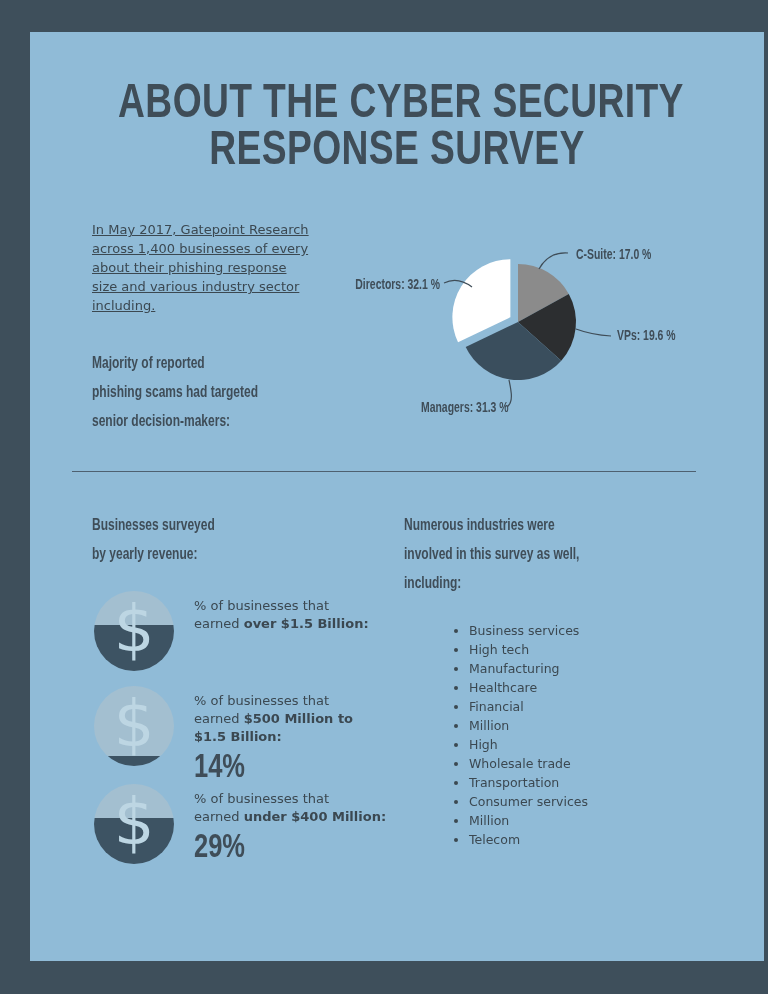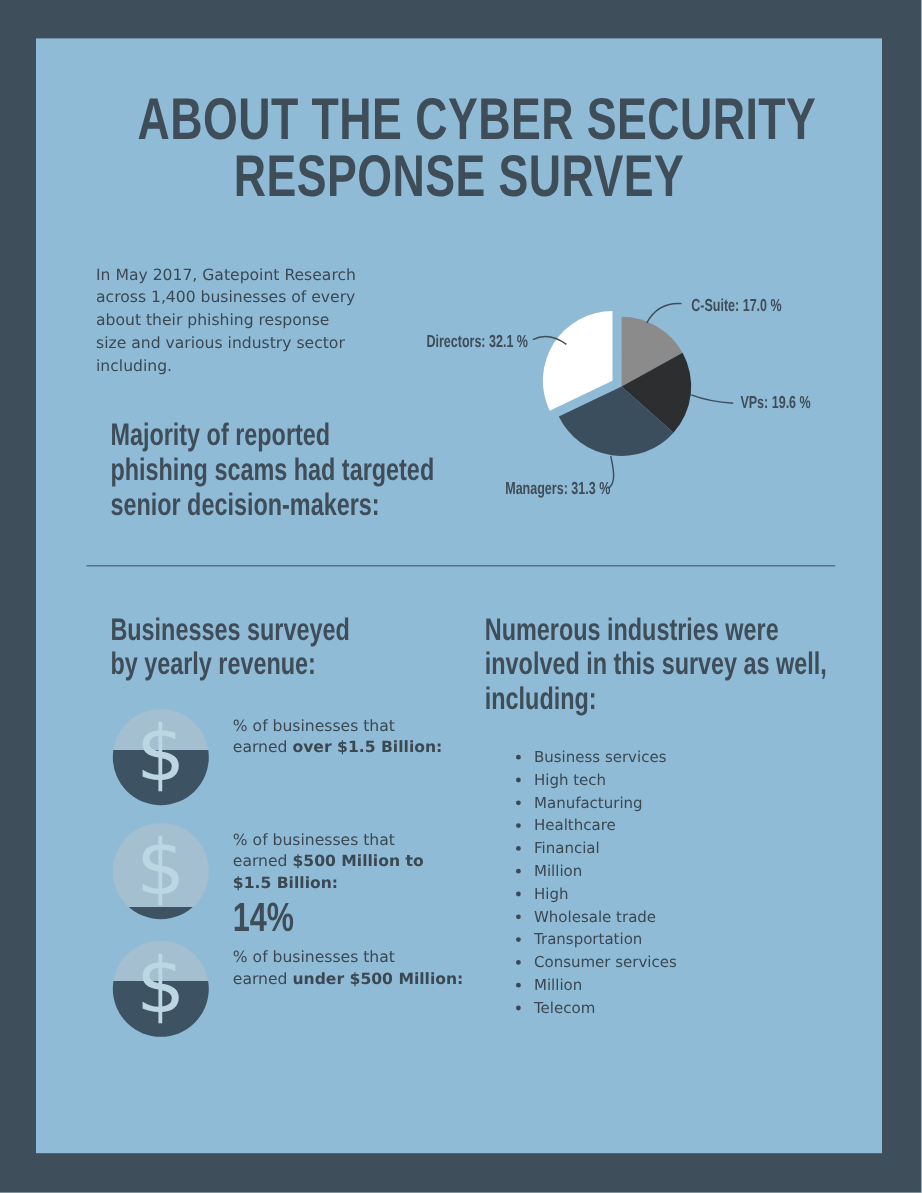--- a/index.html
+++ b/index.html
@@ -7,43 +7,44 @@
 
   .page {
     position:relative; width:768px; height:994px;
     background: var(--outer-background, #3e4f5b);
     font-family:"Liberation Sans", sans-serif;
     overflow:hidden;
   }
   .content {
     position:absolute; left:30px; top:32px; width:705px; height:929px;
     background: var(--page-background, #90bbd7);
+    padding-left: 29px;
   }
 
   
   .cond { display:inline-block; transform:scaleX(0.75); transform-origin:left center; white-space:nowrap; }
 
   .title {
     position:absolute; top:45px; left:0; width:100%;
     text-align:center; color:var(--heading-text,#3f4d58);
     font-weight:700; font-size:49px; line-height:47px; letter-spacing:0.5px;
   }
   .title-line { transform:scaleX(0.76); transform-origin:center; white-space:nowrap; }
 
   .intro {
-    position:absolute; left:50px; top:188px; width:290px;
+    position:absolute; left:62px; top:188px; width:290px;
     font-family:"DejaVu Sans", sans-serif;
-    font-size:13px; line-height:19px; color:var(--body-text,#3b4851);
+    font-size:13px; line-height:19px; color:var(--body-text,#3b4851);text-decoration:underline;
   }
 
   .pie-wrap { position:absolute; left:325px; top:198px; width:340px; height:200px; }
 
   .big-heading {
     position:absolute; color:var(--heading-text,#3f4d58);
-    font-weight:700; font-size:26px; line-height:29px;
+    font-weight:700; font-size:16px; line-height:29px;
   }
   .big-heading .hline { transform:scaleX(0.75); transform-origin:left center; white-space:nowrap; }
   #majority-heading { left:62px; top:316px; }
   #revenue-heading { left:62px; top:478px; }
   #industries-heading { left:374px; top:478px; }
 
   .divider {
     position:absolute; top:439px; left:42px; width:624px; height:0;
     border:none; border-top:1px solid var(--divider,#4e6070); margin:0;
   }
@@ -66,21 +67,21 @@
   .rev-pct {
     margin-top:2px; font-size:34px; line-height:34px; font-weight:700;
     color:var(--heading-text,#3f4d58);
   }
 
   .industries {
     position:absolute; left:399px; top:592px; margin:0; padding:0 0 0 16px;
     font-family:"DejaVu Sans", sans-serif; font-size:12.5px; line-height:14px;
     color:var(--body-text,#3b4851); list-style:disc;
   }
-  .industries li { margin-bottom:5px; }
+  .industries li { margin-bottom:5px;margin-left:24px; }
 
   svg text {
     font-family:"Liberation Sans", sans-serif; font-weight:700;
     fill:var(--heading-text,#3f4d58);
   }
 </style>
 </head>
 <body>
 
 <div class="page">
@@ -174,18 +175,19 @@
           <div class="rev-pct"><span class="cond">14%</span></div>
         </div>
       </div>
       <div class="rev-row" style="top: 752px;">
         <div class="coin" style="background: linear-gradient(to top, rgb(61, 83, 99) 58%, rgb(163, 191, 208) 58%);">
           <span class="dollar">$</span>
         </div>
         <div class="rev-text">
           <div class="rev-desc">
             <div>% of businesses that</div>
-            <div>earned <b>under $500 Million:</b></div>
+            <div>earned <b>under $400 Million:</b></div>
           </div>
+          <div class="rev-pct"><span class="cond">29%</span></div>
         </div>
       </div>
     </div>
 </div>
 
 </body></html>

